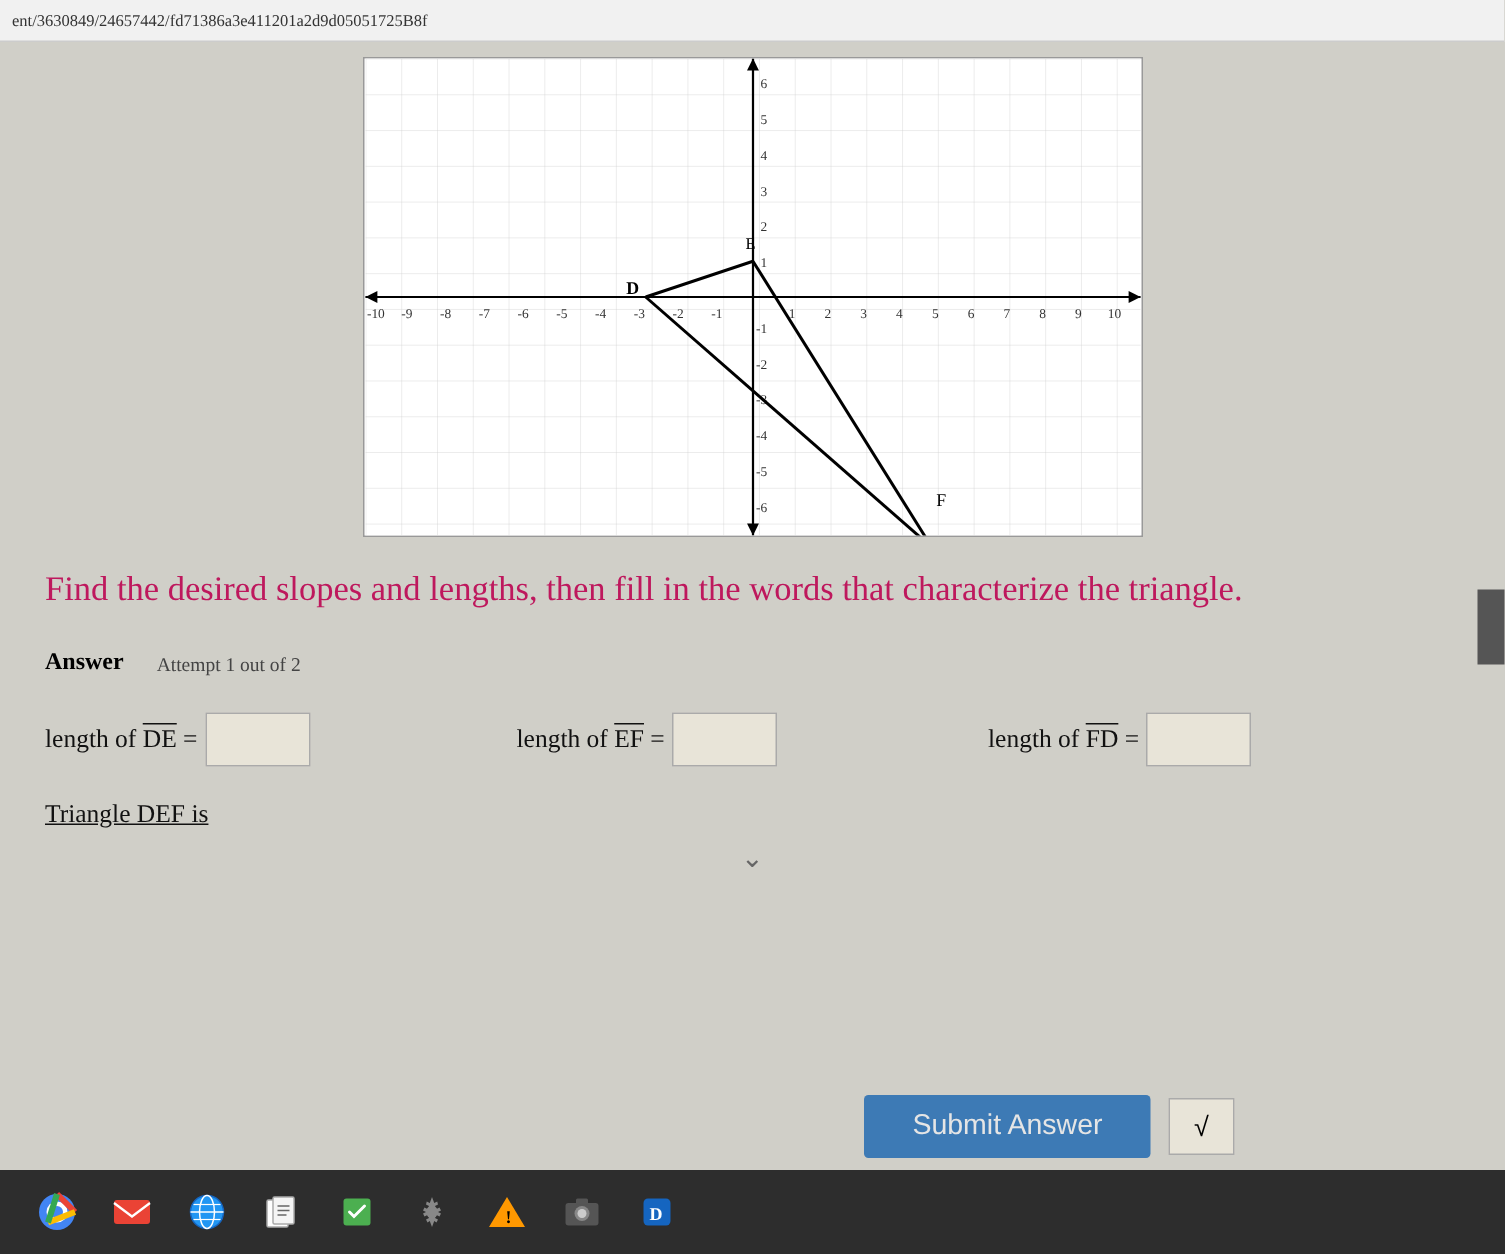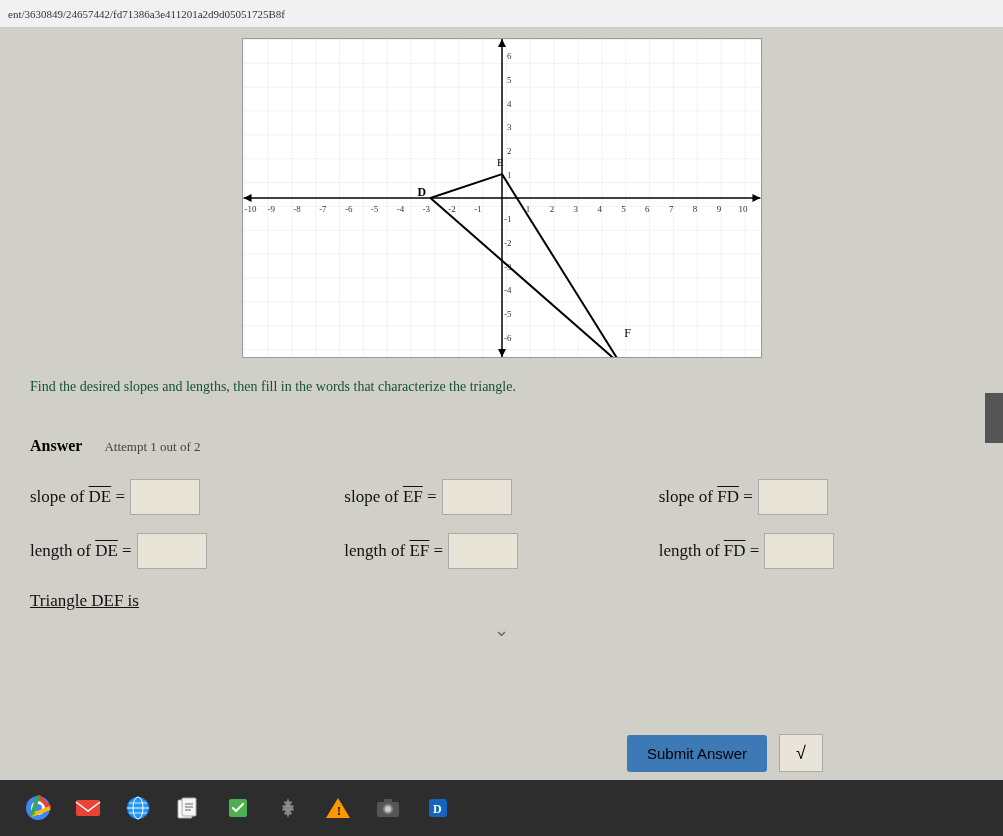--- a/index.html
+++ b/index.html
@@ -41,23 +41,23 @@
       width: 520px;
       height: 320px;
     }
 
     .graph-svg {
       width: 100%;
       height: 100%;
     }
 
     .instruction-text {
-      font-size: 14px;
-      color: #14532d;
-      margin-bottom: 40px;
+      font-size: 23px;
+      color: #be185d;
+      margin-bottom: 22px;
       line-height: 1.5;
     }
 
     .answer-header {
       display: flex;
       align-items: flex-end;
       gap: 10px;
       margin-bottom: 24px;
     }
 
@@ -148,24 +148,24 @@
       width: 36px;
       height: 36px;
       display: flex;
       align-items: center;
       justify-content: center;
       cursor: pointer;
     }
 
     .submit-btn {
       background: #3d7ab5;
-      color: #000000;
+      color: #e5e5e5;
       border: none;
-      padding: 10px 20px;
-      font-size: 15px;
+      padding: 10px 32px;
+      font-size: 19px;
       cursor: pointer;
       border-radius: 3px;
     }
 
     .sqrt-btn {
       background: #e8e4d8;
       border: 1px solid #aaa;
       width: 44px;
       height: 38px;
       font-size: 18px;
@@ -267,37 +267,20 @@
 
   <p class="instruction-text">Find the desired slopes and lengths, then fill in the words that characterize the triangle.</p>
 
   <div class="answer-header">
     <span class="answer-label">Answer</span>
     <span class="attempt-text">Attempt 1 out of 2</span>
   </div>
 
   <div class="fields-section">
 
-    <div class="fields-row">
-
-      <div class="field-group">
-        <span class="field-label">slope of <span class="overline">DE</span> =</span>
-        <input class="answer-input" type="text" style="">
-      </div>
-
-      <div class="field-group">
-        <span class="field-label">slope of <span class="overline">EF</span> =</span>
-        <input class="answer-input" type="text" style="">
-      </div>
-
-      <div class="field-group">
-        <span class="field-label">slope of <span class="overline">FD</span> =</span>
-        <input class="answer-input" type="text" style="">
-      </div>
-    </div>
 
     <div class="fields-row">
 
       <div class="field-group">
         <span class="field-label">length of <span class="overline">DE</span> =</span>
         <input class="answer-input" type="text" style="">
       </div>
 
       <div class="field-group">
         <span class="field-label">length of <span class="overline">EF</span> =</span>

